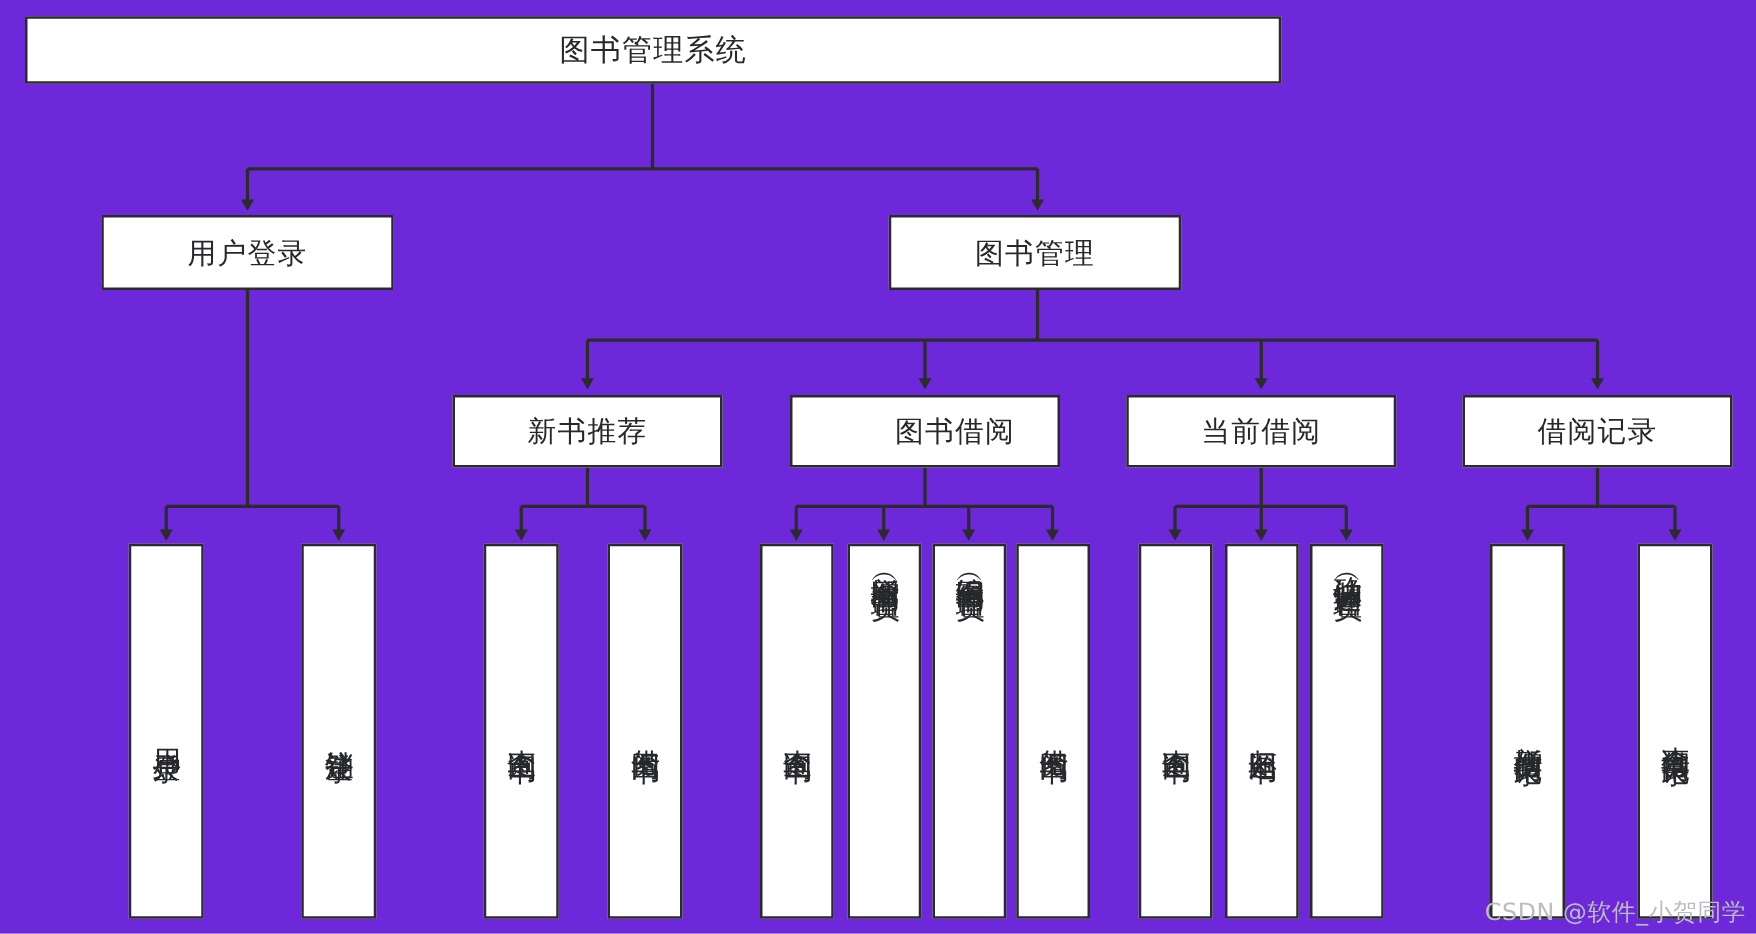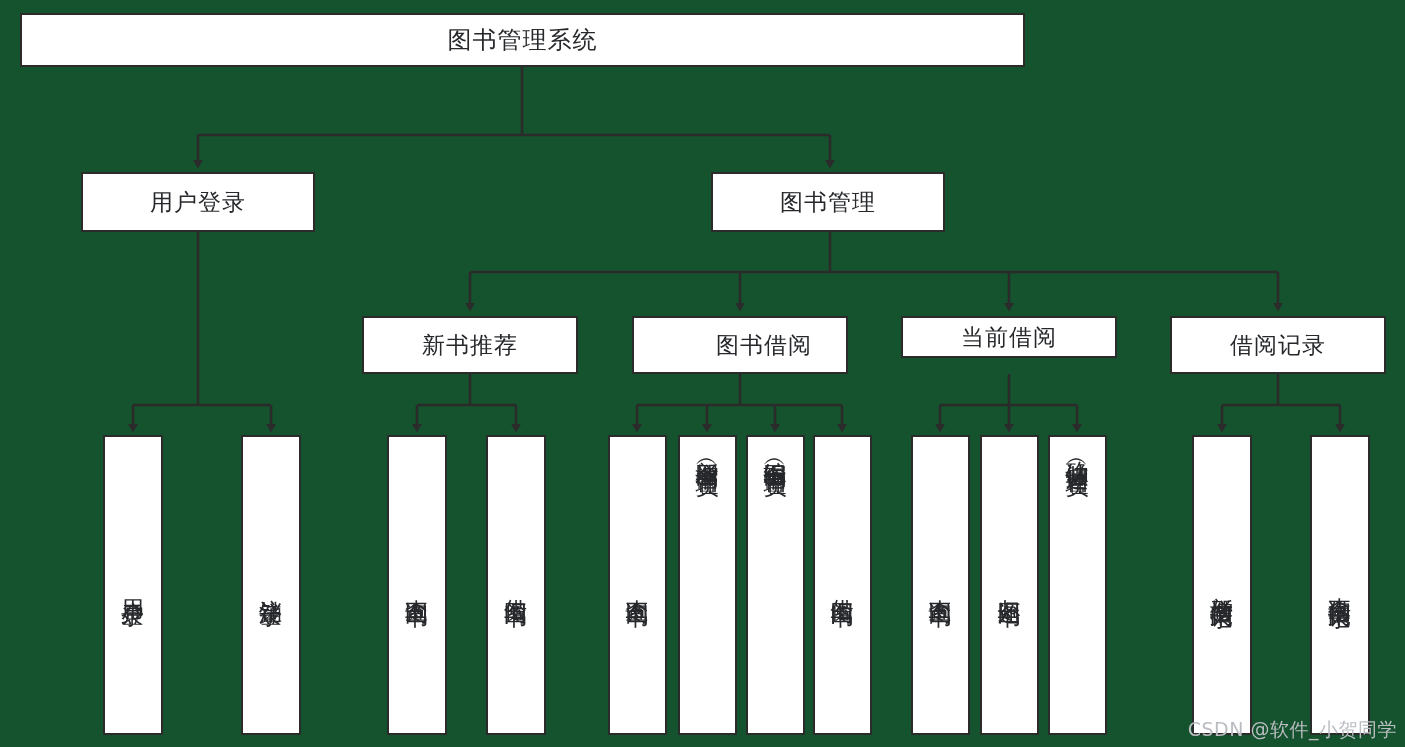--- a/index.html
+++ b/index.html
@@ -8,21 +8,21 @@
     padding: 0;
     background: #ffffff;
   }
   body {
     font-family: "DejaVu Sans", "Liberation Sans", sans-serif;
   }
   #canvas {
     position: relative;
     width: 1405px;
     height: 747px;
-    background: #14532d;
+    background: #6d28d9;
     overflow: hidden;
   }
   svg.wires {
     position: absolute;
     left: 0;
     top: 0;
     width: 1405px;
     height: 747px;
     pointer-events: none;
   }
@@ -143,21 +143,21 @@
   <div class="node h" style="left:362px; top:316px; width:216px; height:58px;">
     <span>新书推荐</span>
   </div>
 
   <div class="node h" style="left:711px; top:172px; width:234px; height:60px;">
     <span>图书管理</span>
   </div>
   <div class="node h" style="left:632px; top:316px; width:216px; height:58px;padding-left:48px;">
     <span>图书借阅</span>
   </div>
-  <div class="node h" style="left:901px; top:316px; width:216px; height:42px;">
+  <div class="node h" style="left:901px; top:316px; width:216px; height:58px;">
     <span>当前借阅</span>
   </div>
   <div class="node h" style="left:1170px; top:316px; width:216px; height:58px;text-align:center;">
     <span>借阅记录</span>
   </div>
 
   <div class="node v mid" style="left:103px; top:435px; width:60px; height:300px;">
     <span class="vtext">用户登录</span>
   </div>
   <div class="node v mid" style="left:241px; top:435px; width:60px; height:300px;">

